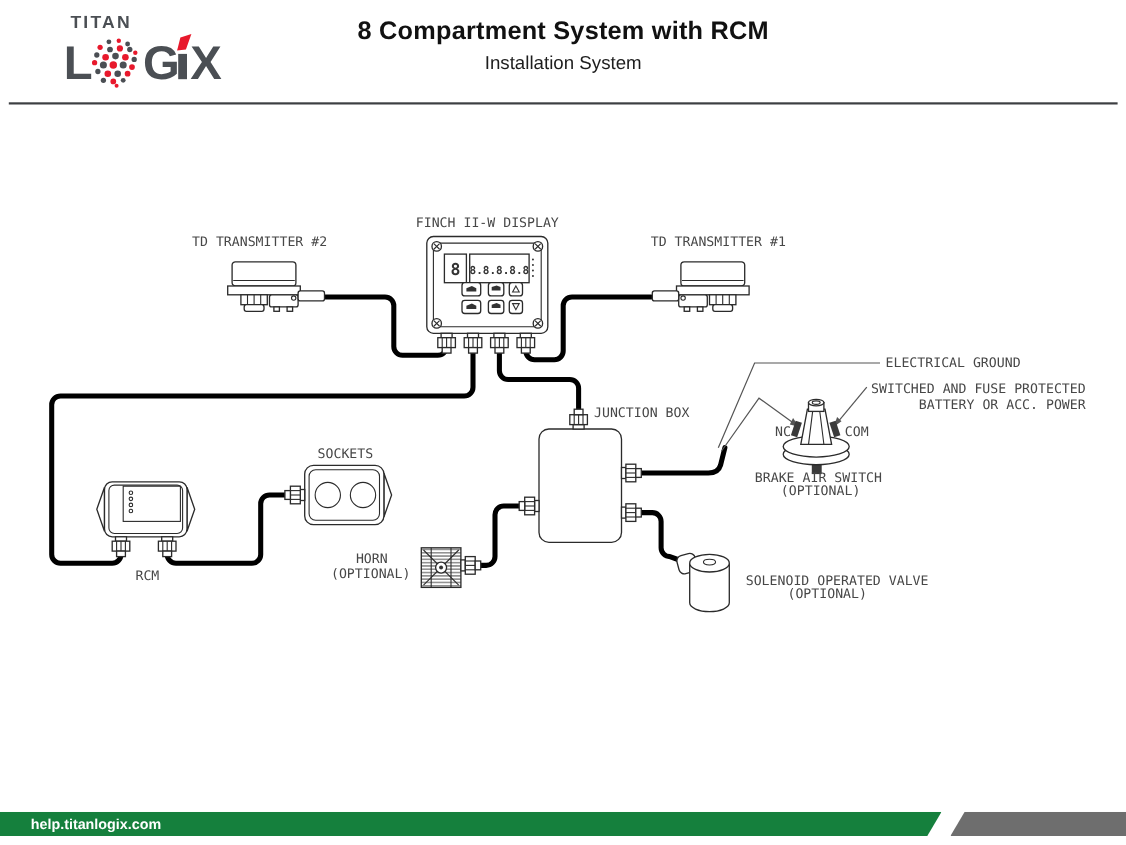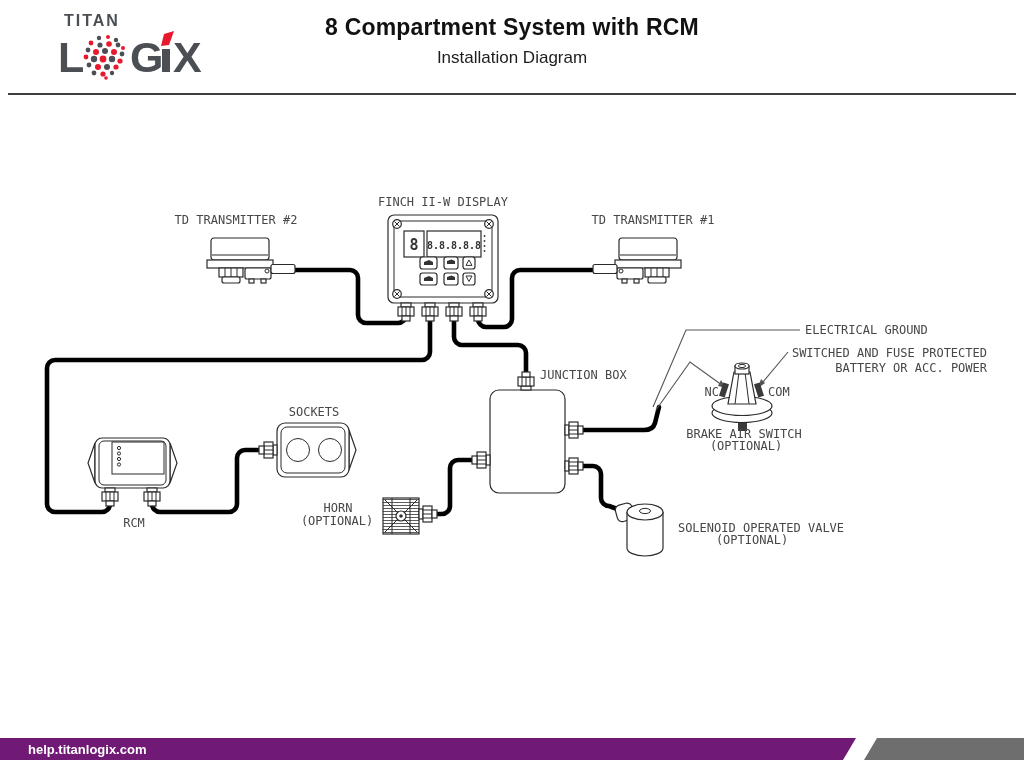--- a/index.html
+++ b/index.html
@@ -7,21 +7,21 @@
   #stage{position:relative;width:1024px;height:768px;background:#fff;}
   
   #hdr{position:absolute;left:0;top:0;width:1024px;height:96px;}
   #brand{position:absolute;left:58px;top:12px;width:160px;height:74px;}
   #brand-top{font-weight:bold;font-size:16px;letter-spacing:2px;color:#4b4f54;margin-left:6px;}
   #titleblock{position:absolute;left:0;top:14px;width:1024px;text-align:center;}
   #title{font-size:23px;font-weight:bold;color:#111;letter-spacing:0.2px;}
   #subtitle{font-size:17px;color:#1d1d1d;margin-top:7px;}
   #hdr-rule{position:absolute;left:8px;top:93px;width:1008px;height:2px;background:#3d3f42;}
   
-  #ftr-red{position:absolute;left:0;top:738px;width:856px;height:22px;background:#701a75;
+  #ftr-red{position:absolute;left:0;top:738px;width:856px;height:22px;background:#15803d;
     clip-path:polygon(0 0,100% 0,calc(100% - 13px) 100%,0 100%);display:flex;align-items:center;}
   #ftr-red span{color:#fff;font-weight:bold;font-size:13px;margin-left:28px;}
   #ftr-gray{position:absolute;left:864px;top:738px;width:160px;height:22px;background:#6e6e6e;
     clip-path:polygon(13px 0,100% 0,100% 100%,0 100%);}
   
   #diag{position:absolute;left:0;top:0;}
   text.cad{font-family:"DejaVu Sans Mono", monospace;font-size:12px;fill:#474747;}
   text.seg{font-family:"DejaVu Sans Mono", monospace;fill:#333;}
   .dev{fill:#ffffff;stroke:#2b2b2b;stroke-width:1.2;}
   .thin{fill:none;stroke:#2b2b2b;stroke-width:1;}
@@ -251,21 +251,21 @@
           <circle cx="48" cy="48" r="1.8" fill="#e8192c"></circle>
         </g>
         <text x="72" y="42" font-size="43" font-weight="bold" fill="#4b4f54">G</text>
         <rect x="104" y="19" width="8" height="23" fill="#4b4f54"></rect>
         <polygon points="106,4 116,1 111,15 103,16" fill="#e8192c"></polygon>
         <text x="115" y="42" font-size="43" font-weight="bold" fill="#4b4f54">X</text>
       </svg>
     </div>
     <div id="titleblock">
       <div id="title">8 Compartment System with RCM</div>
-      <div id="subtitle">Installation Diagram</div>
+      <div id="subtitle">Installation System</div>
     </div>
     <div id="hdr-rule"></div>
   </div>
 
   <div id="ftr-red">
     <span>help.titanlogix.com</span>
   </div>
   <div id="ftr-gray"></div>
 
 </div>

